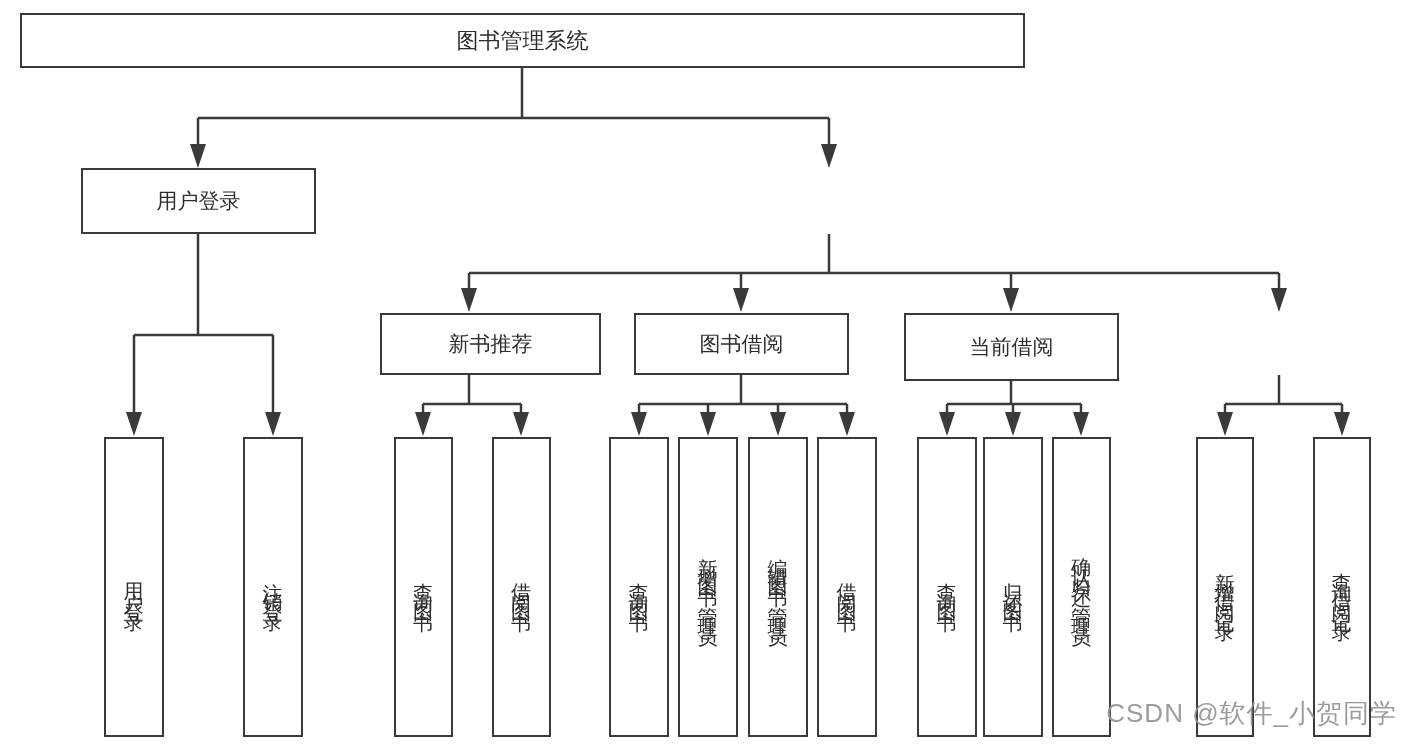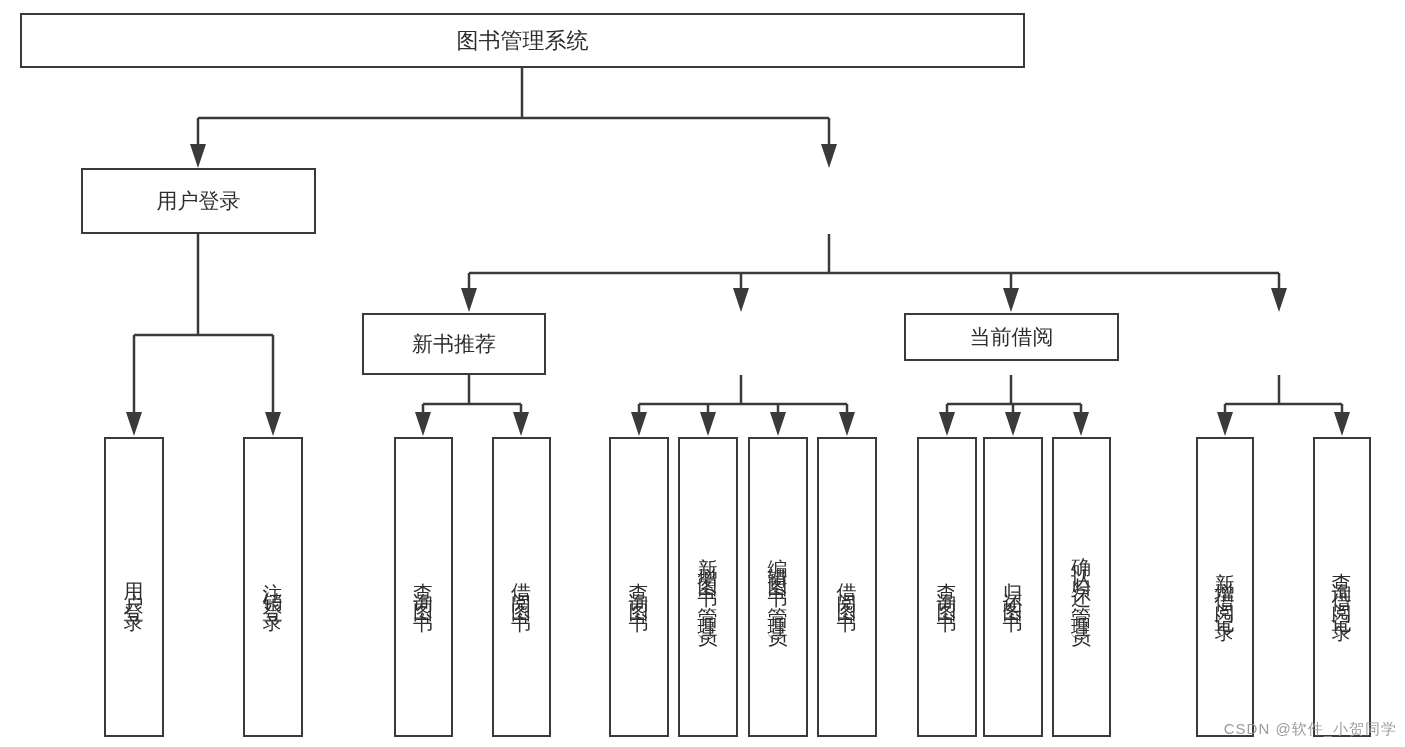--- a/index.html
+++ b/index.html
@@ -23,22 +23,22 @@
     border: 2px solid #3a3a3a; background: #ffffff;
     display: flex; align-items: center; justify-content: center;
     z-index: 2;
   }
   .vbox span {
     writing-mode: vertical-rl; text-orientation: mixed;
     font-size: 20px; letter-spacing: 10px; line-height: 1;
     color: #2d2d2d; white-space: nowrap;
   }
   .watermark {
-    position: absolute; right: 8px; bottom: 8px; z-index: 5;
-    font-size: 15px; color: rgba(148,148,148,0.92);
+    position: absolute; right: 8px; bottom: 16px; z-index: 5;
+    font-size: 26px; color: rgba(148,148,148,0.92);
     letter-spacing: 1px; white-space: nowrap;
   }
 </style>
 </head>
 <body>
 
 <div class="stage">
 
   <svg class="wires" width="1405" height="747" viewBox="0 0 1405 747">
     <g stroke="#3a3a3a" stroke-width="2.5" fill="none">
@@ -107,24 +107,27 @@
   </svg>
 
   <div class="box title" style="left:20px; top:13px; width:1005px; height:55px;">
     <span>图书管理系统</span>
   </div>
 
   <div class="box" style="left:81px; top:168px; width:235px; height:66px;">
     <span>用户登录</span>
   </div>
 
-  <div class="box" style="left:362px; top:313px; width:184px; height:62px;">
+  <div class="box" style="left:380px; top:313px; width:221px; height:62px;">
     <span>新书推荐</span>
   </div>
-  <div class="box" style="left:904px; top:313px; width:215px; height:48px;font-family:Liberation Serif, serif;">
+  <div class="box" style="left:634px; top:313px; width:215px; height:62px;">
+    <span>图书借阅</span>
+  </div>
+  <div class="box" style="left:904px; top:313px; width:215px; height:68px;font-family:Liberation Serif, serif;">
     <span>当前借阅</span>
   </div>
 
   <div class="vbox" style="left:104px; top:437px; width:60px; height:300px;">
     <span>用户登录</span>
   </div>
   <div class="vbox" style="left:243px; top:437px; width:60px; height:300px;">
     <span>注销登录</span>
   </div>
 

